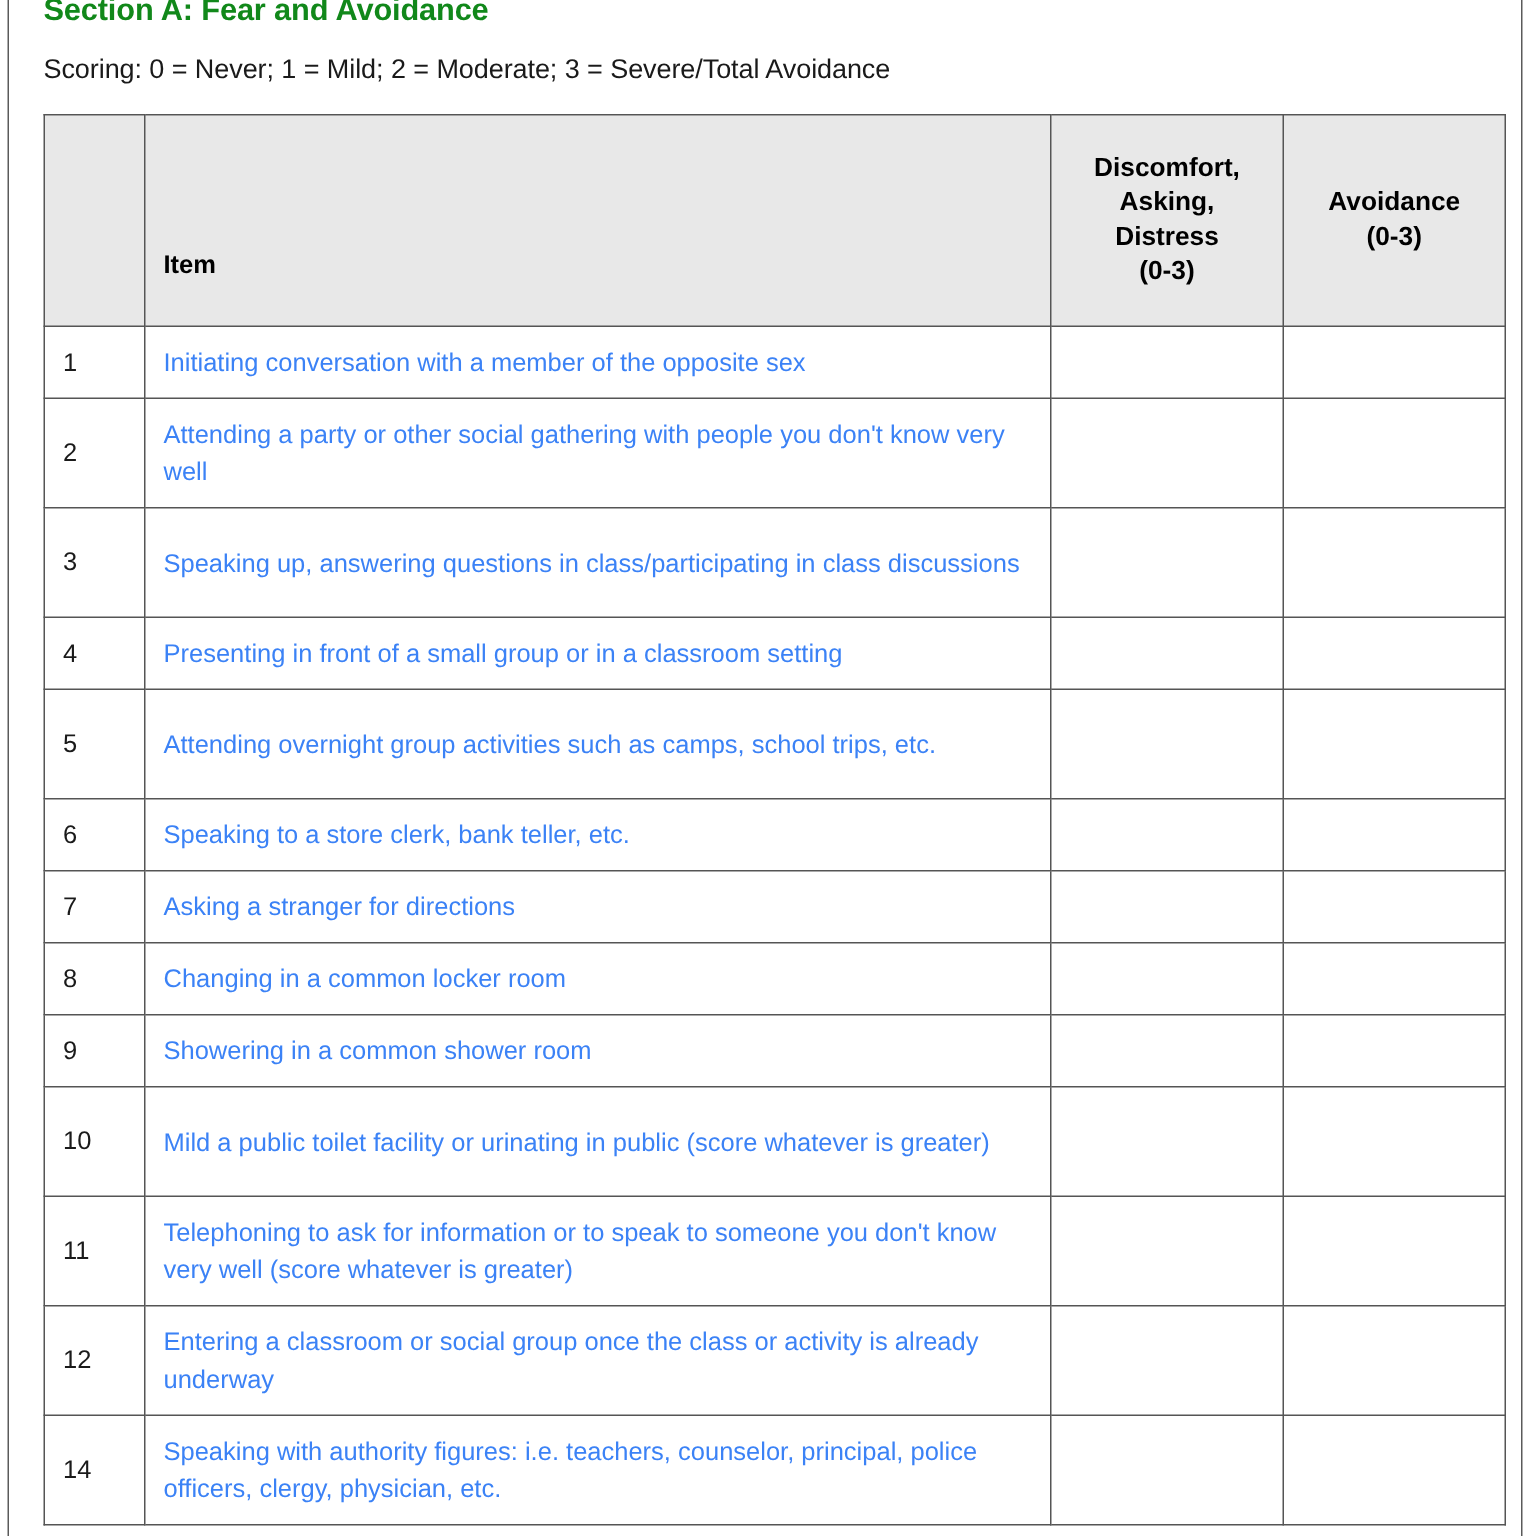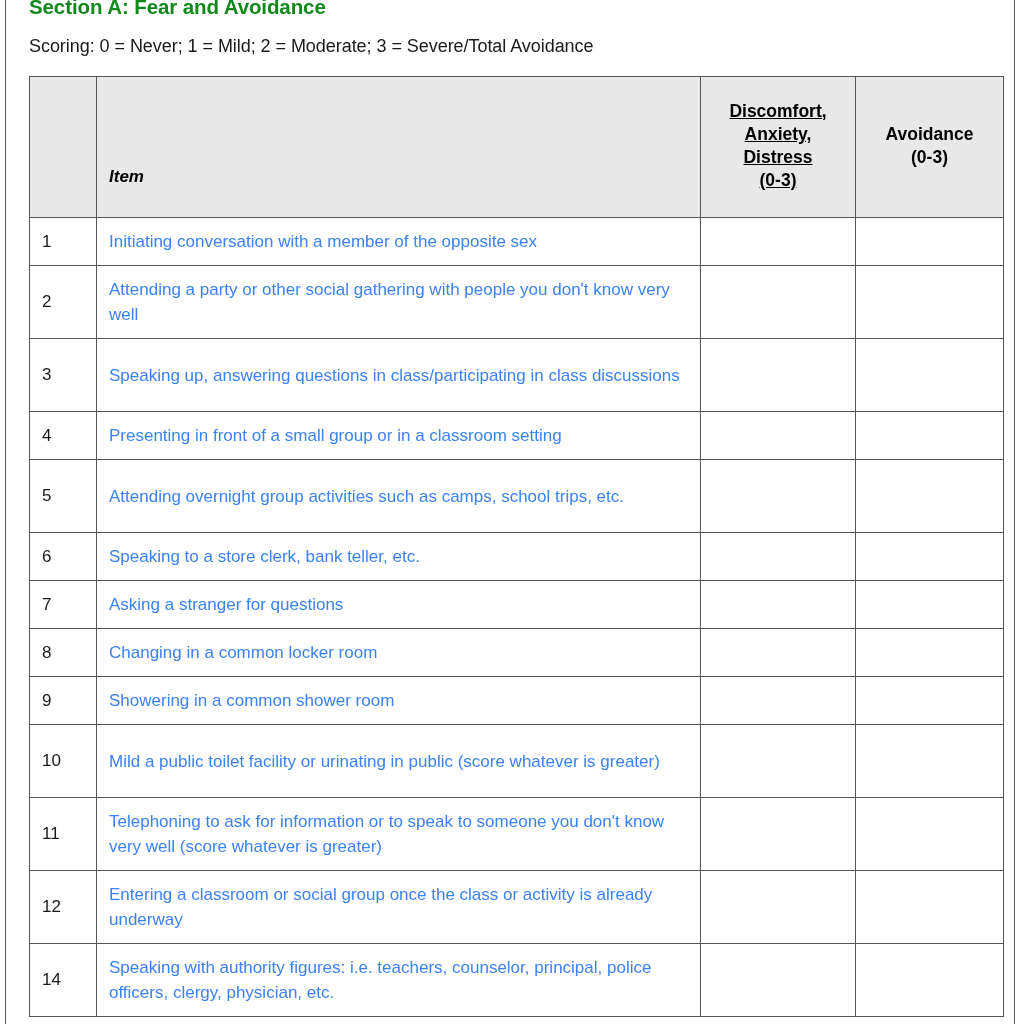--- a/index.html
+++ b/index.html
@@ -97,21 +97,21 @@
     vertical-align: bottom;
     padding: 0 0 30px 12px;
     font-size: 17px;
   }
   th.h-dis, th.h-avo {
     text-align: center;
     font-size: 17.5px;
     line-height: 23px;
     vertical-align: middle;
   }
-  th.h-dis { padding-bottom: 2px; text-decoration: underline; }
+  th.h-dis { padding-bottom: 2px; }
   th.h-avo { padding-bottom: 3px; }
 
   tbody td.num {
     text-align: left;
     padding: 0 0 0 12px;
     font-size: 17px;
     color: #1a1a1a;
   }
   tbody td.item {
     text-align: left;
@@ -141,24 +141,24 @@
   <table class="scale-table">
     <colgroup>
       <col class="c-num">
       <col class="c-item">
       <col class="c-dis">
       <col class="c-avo">
     </colgroup>
     <thead>
       <tr>
         <th class="h-num" style="background: rgb(232, 232, 232);"></th>
-        <th class="h-item" style="background: rgb(232, 232, 232); font-style: italic;">Item</th>
+        <th class="h-item" style="background: rgb(232, 232, 232);">Item</th>
         <th class="h-dis" style="background: rgb(232, 232, 232);">
           <span>Discomfort,</span><br>
-          <span>Anxiety,</span><br>
+          <span>Asking,</span><br>
           <span>Distress</span><br>
           <span>(0-3)</span>
         </th>
         <th class="h-avo" style="background: rgb(232, 232, 232);">
           <span>Avoidance</span><br>
           <span>(0-3)</span>
         </th>
       </tr>
     </thead>
     <tbody id="table-body">
@@ -193,21 +193,21 @@
           <td class="score"></td>
         </tr>
         <tr class="r-1line">
           <td class="num">6</td>
           <td class="item">Speaking to a store clerk, bank teller, etc.</td>
           <td class="score"></td>
           <td class="score"></td>
         </tr>
         <tr class="r-1line">
           <td class="num">7</td>
-          <td class="item">Asking a stranger for questions</td>
+          <td class="item">Asking a stranger for directions</td>
           <td class="score"></td>
           <td class="score"></td>
         </tr>
         <tr class="r-1line">
           <td class="num">8</td>
           <td class="item">Changing in a common locker room</td>
           <td class="score"></td>
           <td class="score"></td>
         </tr>
         <tr class="r-1line">

